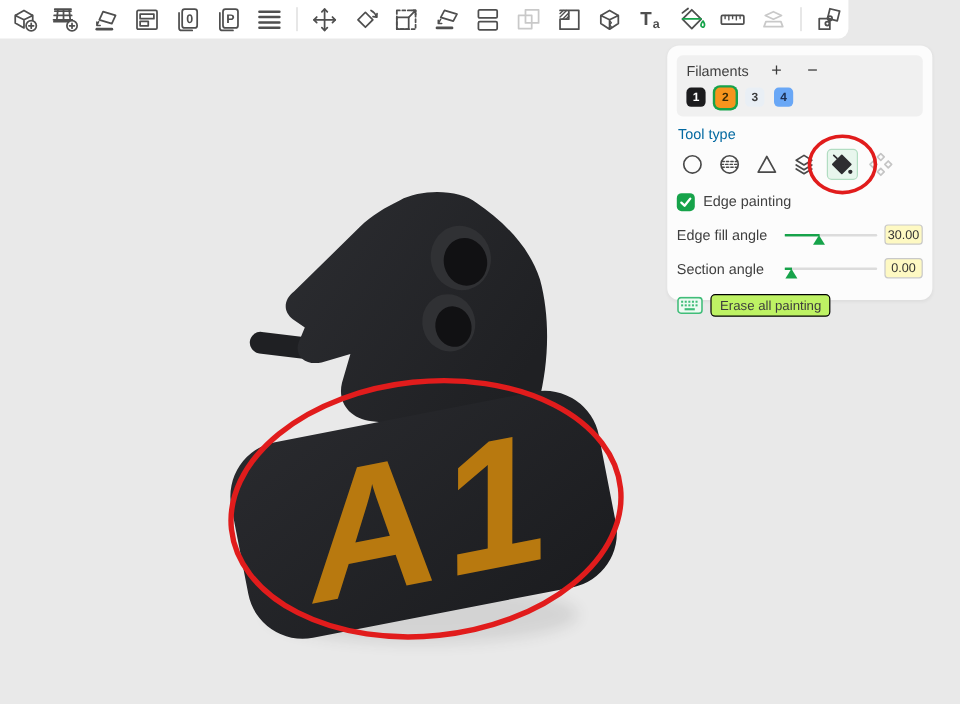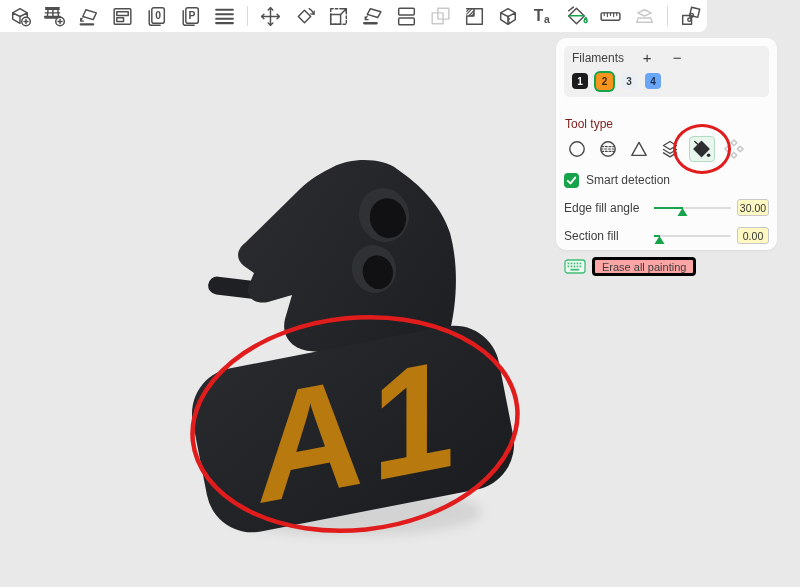--- a/index.html
+++ b/index.html
@@ -20,29 +20,29 @@
   svg.icon .fillwhite{fill:#ffffff}
 
   
   .viewport{position:absolute;left:0;top:32px;width:800px;height:555px;z-index:1}
 
   
   .panel{position:absolute;left:556px;top:38px;width:221px;height:212px;background:#fcfcfc;
          border-radius:10px;box-shadow:0 1px 3px rgba(0,0,0,.05);box-sizing:border-box;
          padding:8px 8px 0 8px;font-size:12px;z-index:20}
   .filaments-box{background:#f0f0f0;border-radius:5px;padding:5px 8px 7px 8px}
-  .fil-head{display:flex;align-items:flex-start;height:15px}
+  .fil-head{display:flex;align-items:center;height:15px}
   .fil-label{color:#3f3f3f}
   .fil-btn{background:none;border:none;padding:0;margin:0 0 0 16px;font-size:15px;line-height:14px;
            color:#3c3c3c;cursor:pointer;width:14px}
   .swatches{display:flex;align-items:center;gap:8px;margin-top:6px;height:18px}
   .swatch{width:16px;height:16px;border-radius:4px;font-size:10px;font-weight:bold;
           display:flex;align-items:center;justify-content:center;cursor:pointer;box-sizing:border-box}
   .swatch.selected{width:17px;height:17px;box-shadow:0 0 0 2px #16a34a;border-radius:4px}
-  .sect-label{margin:20px 0 4px 1px;color:#7f1d1d}
+  .sect-label{margin:8px 0 4px 1px;color:#0369a1}
   .tools{display:flex;align-items:center;gap:7px;height:27px;margin-left:1px}
   .tool-btn{width:24px;height:24px;display:flex;align-items:center;justify-content:center;
             background:none;border:none;padding:0;cursor:pointer;position:relative}
   .tool-btn.selected{width:26px;height:26px;background:#e8f6ed;border:1px solid #b2ddc2;border-radius:4px}
   .tool-btn svg{stroke:#4a4a4a;fill:none;stroke-width:1.4;stroke-linecap:round;stroke-linejoin:round}
   .tool-btn.disabled svg{stroke:#c5c5c5}
   .red-circle{position:absolute;left:50%;top:50%;transform:translate(-50%,-50%);
               width:52px;height:44px;border:3.5px solid #e11c1c;border-radius:50%;
               pointer-events:none;z-index:5}
   .check-row{display:flex;align-items:center;gap:7px;margin-top:10px;height:16px}
@@ -53,21 +53,21 @@
   .slider{position:relative;width:80px;height:16px;margin-right:6px;cursor:pointer}
   .slider .track{position:absolute;left:0;right:0;top:7px;height:2px;background:#dcdcdc;border-radius:1px}
   .slider .fill{position:absolute;left:0;top:7px;height:2px;background:#16a34a}
   .slider .thumb{position:absolute;top:8px;width:0;height:0;border-left:5.5px solid transparent;
                  border-right:5.5px solid transparent;border-bottom:8.5px solid #16a34a;
                  transform:translateX(-5.5px)}
   .value-input{width:32px;height:17px;border:1px solid #c9c9c9;border-radius:3px;font-size:10.5px;
                text-align:center;color:#333;background:#fef9c3;padding:0;box-sizing:border-box;
                font-family:"Liberation Sans",sans-serif}
   .erase-row{display:flex;align-items:center;gap:6px;margin-top:13px}
-  .erase-btn{height:19px;border:3px solid #000000;border-radius:4px;background:#fca5a5;font-size:11px;
+  .erase-btn{height:19px;border:1px solid #000000;border-radius:4px;background:#bef264;font-size:11px;
              color:#3d3d3d;padding:0 7px;cursor:pointer;font-family:"Liberation Sans",sans-serif}
 </style>
 </head>
 <body>
 
 <div class="toolbar">
 
   <button class="tb-btn" title="">
     <svg class="icon" width="25" height="25" viewBox="0 0 24 24">
       <path d="M4.5,8.5 L11.5,4.5 L18.5,8.5 M4.5,8.5 L11.5,12 L18.5,8.5 M4.5,8.5 V14.5 L11.5,18.5 M11.5,12 V18.5 M18.5,8.5 V12.5"></path>
@@ -340,35 +340,35 @@
       </svg>
     </button>
   </div>
 
   <div class="check-row">
     <div class="checkbox">
       <svg width="13" height="13" viewBox="0 0 14 14">
         <polyline points="3,7.4 5.9,10.1 11,3.8" fill="none" stroke="#fff" stroke-width="2.1" stroke-linecap="round" stroke-linejoin="round"></polyline>
       </svg>
     </div>
-    <span>Smart detection</span>
+    <span>Edge painting</span>
   </div>
 
   <div class="slider-row">
     <span class="lbl">Edge fill angle</span>
     <div class="slider">
       <div class="track"></div>
       <div class="fill" style="width: 37%;"></div>
       <div class="thumb" style="left: 37%;"></div>
     </div>
     <input class="value-input" value="30.00" style="">
   </div>
 
   <div class="slider-row">
-    <span class="lbl">Section fill</span>
+    <span class="lbl">Section angle</span>
     <div class="slider">
       <div class="track"></div>
       <div class="fill" style="width: 7%;"></div>
       <div class="thumb" style="left: 7%;"></div>
     </div>
     <input class="value-input" value="0.00" style="">
   </div>
 
   <div class="erase-row">
     <svg width="22" height="15" viewBox="0 0 22 15">

